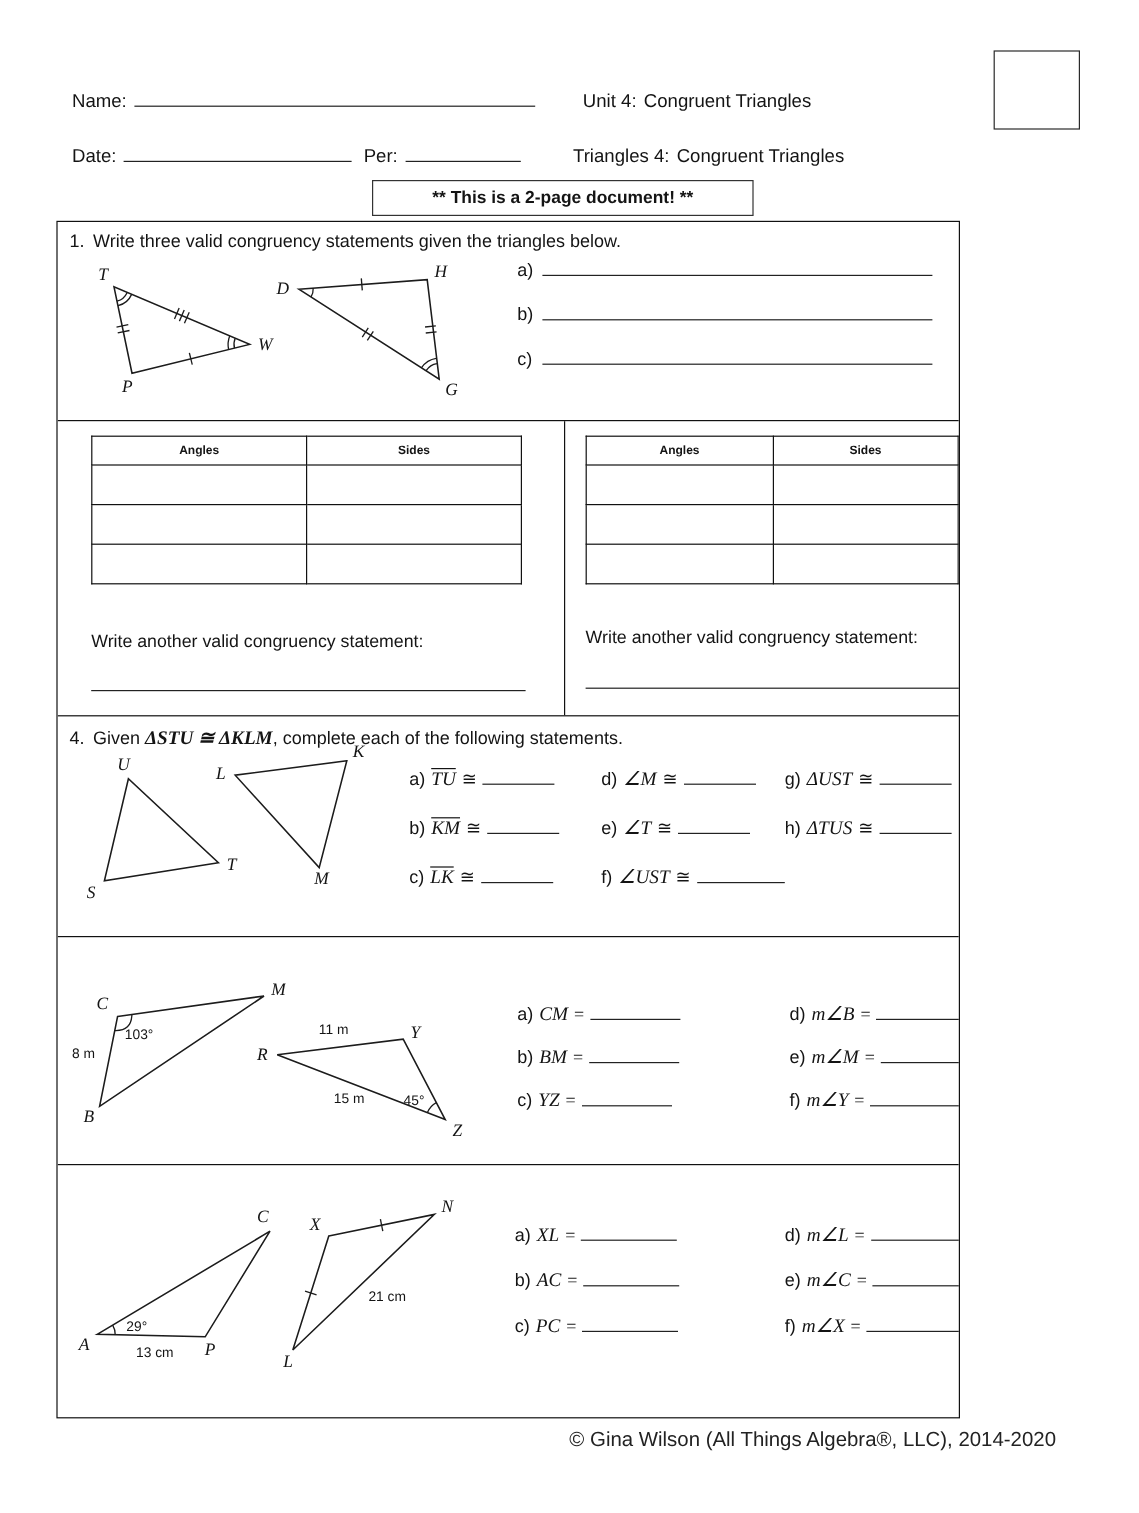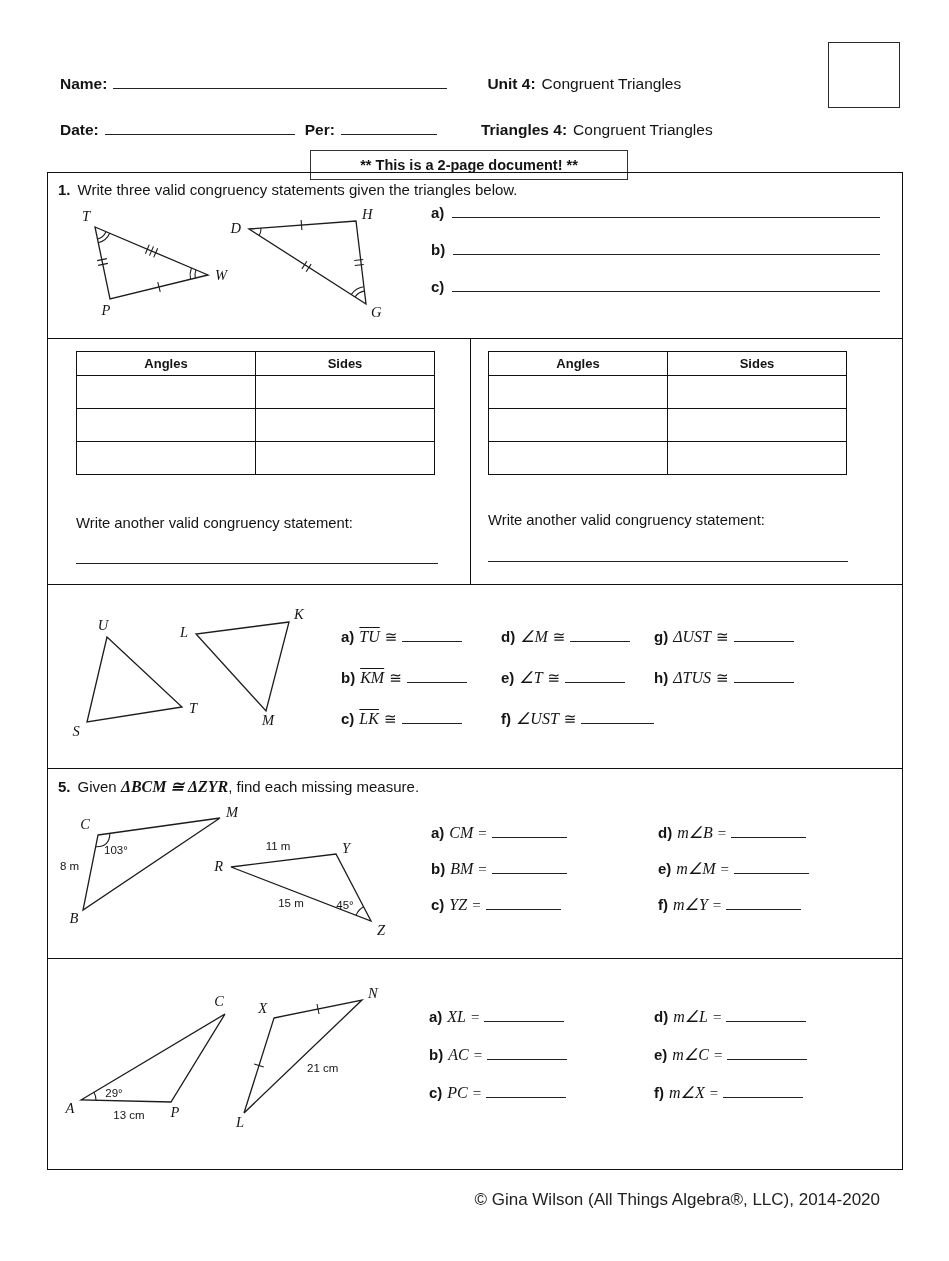--- a/index.html
+++ b/index.html
@@ -1,29 +1,29 @@
 <!DOCTYPE html>
 <html><head>
 <meta charset="utf-8">
 <style>
   *{margin:0;padding:0;box-sizing:border-box}
   html,body{width:949px;height:1261px;background:#fff}
   body{font-family:"Liberation Sans",sans-serif;color:#141414;font-size:15px;position:relative}
-  .b{font-weight:700}
+  .b{font-weight:400}
   .math{font-family:"Liberation Serif",serif;font-style:italic;font-size:16px}
   .stmt{font-weight:700}
   .op{font-family:"Liberation Serif",serif;font-style:normal}
   .ovl{text-decoration:overline}
   .blank{display:inline-block;border-bottom:1.3px solid #222;height:15px;vertical-align:baseline}
   .corner-box{position:absolute;left:828px;top:42px;width:72px;height:66px;border:1.7px solid #2a2a2a}
   .hline{position:absolute;left:60px;width:845px;display:flex;align-items:baseline;font-size:15.5px;white-space:nowrap}
   .hline1{top:74px}.hline2{top:120px}
   .hline .b{margin-right:6px}
   .notice{position:absolute;left:310px;top:150px;width:318px;height:30px;border:1.7px solid #333;display:flex;align-items:center;justify-content:center;font-weight:700;font-size:14.5px}
-  .main{position:absolute;left:47px;top:172px;width:856px;height:998px;border:1.7px solid #111;overflow:hidden}
+  .main{position:absolute;left:47px;top:184px;width:753px;height:998px;border:1.7px solid #111;overflow:hidden}
   .sec{position:relative;border-bottom:1.5px solid #111;width:100%}
   .sec-q1{height:166px}
   .sec-dir{height:27px;line-height:26px;padding-left:10px}
   .sec-q23{height:246px;display:flex}
   .sec-q4{height:184px}
   .sec-q5{height:190px}
   .sec-q6{height:183px;border-bottom:none}
   .prompt{padding:8px 0 0 10px}
   .qnum{margin-right:7px}
   .fig{position:absolute}
@@ -32,21 +32,21 @@
   .q1-answers{position:absolute;left:383px;top:30px;right:22px}
   .ans-row{display:flex;align-items:baseline;height:37px}
   .ans-row .b{margin-right:8px}
   .ans-row .blank{flex:1}
   .cell-q2{width:423px;border-right:1.5px solid #111;position:relative}
   .cell-q3{flex:1;position:relative}
   .stmt-line{padding:12px 0 0 12px}
   .ctable{border-collapse:collapse;margin:12px 0 0 28px}
   .ctable.t3{margin-left:17px}
   .ctable th,.ctable td{border:1.5px solid #111;width:179px}
-  .ctable th{height:24px;font-size:13px}
+  .ctable th{height:24px;font-size:10px}
   .ctable td{height:33px}
   .another{position:absolute;font-size:14.8px}
   .cell-q2 .another{left:28px;top:176px}
   .cell-q3 .another{left:17px;top:173px}
   .ansline{position:absolute}
   .cell-q2 .ansline{left:28px;top:210px;width:362px}
   .cell-q3 .ansline{left:17px;top:208px;width:360px}
   .ansline .blank{width:100%}
   .figq4a{left:14px;top:32px}
   .figq4b{left:123px;top:24px}
@@ -198,20 +198,21 @@
                 <td></td>
               </tr>
         </tbody>
           </table>
         <div class="another">Write another valid congruency statement:</div>
         <div class="ansline"><span class="blank"></span></div>
       </div>
     </div>
 
     <div class="sec sec-q4">
+      <div class="prompt"><span class="b qnum">4.</span><span>Given</span> <span class="math stmt">ΔSTU ≅ ΔKLM</span><span>, complete each of the following statements.</span></div>
 
       <svg class="fig figq4a" width="140" height="128" viewBox="0 0 140 128">
         <polygon class="edge" points="45,20 25,105 120,90"></polygon>
         <text class="vlabel" x="41" y="13" text-anchor="middle">U</text>
         <text class="vlabel" x="14" y="119" text-anchor="middle">S</text>
         <text class="vlabel" x="127" y="96">T</text>
       </svg>
 
       <svg class="fig figq4b" width="145" height="128" viewBox="0 0 145 128">
         <polygon class="edge" points="118,13 25,25 95,102"></polygon>
@@ -266,21 +267,20 @@
         <div class="cell">
             <span class="b">f)</span>
             <span class="math">∠UST</span>
             <span class="op">≅</span>
             <span class="blank blank-long"></span>
           </div>
       </div>
     </div>
 
     <div class="sec sec-q5">
-      <div class="prompt"><span class="b qnum">5.</span><span>Given</span> <span class="math stmt">ΔBCM ≅ ΔZYR</span><span>, find each missing measure.</span></div>
 
       <svg class="fig figq5a" width="180" height="128" viewBox="0 0 180 128">
         <polygon class="edge" points="40,30 162,13 25,105"></polygon>
         <path class="mark" d="M51.9,28.3 Q51.65,42.35 37.6,41.8"></path>
         <text class="vlabel" x="32" y="24" text-anchor="end">C</text>
         <text class="vlabel" x="168" y="12">M</text>
         <text class="vlabel" x="16" y="118" text-anchor="middle">B</text>
         <text class="mlabel" x="46" y="49">103°</text>
         <text class="mlabel" x="2" y="65">8 m</text>
       </svg>

